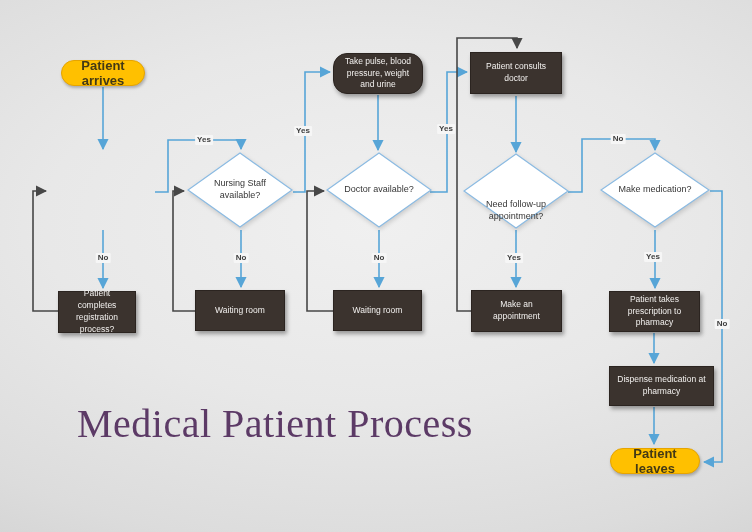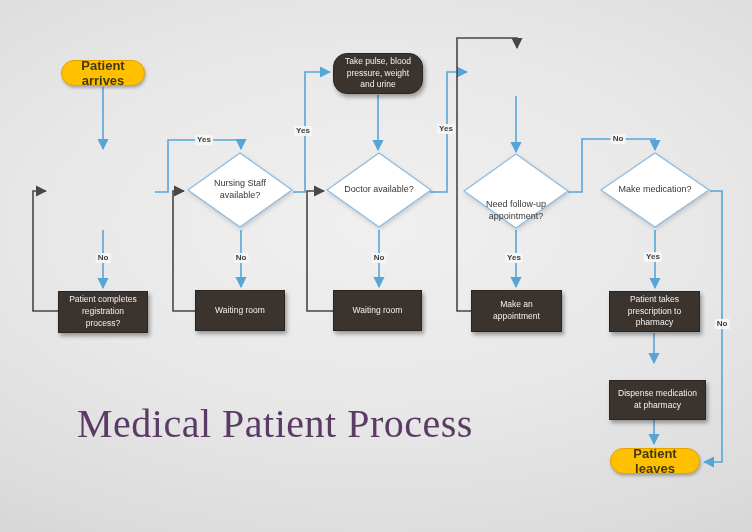--- a/index.html
+++ b/index.html
@@ -117,39 +117,42 @@
       </svg>
     <div class="dlabel" style="max-width:62px;margin-top:39px;">Need follow-up appointment?</div>
   </div>
   <div class="node diamond" style="left:600px;top:152px;width:110px;height:76px;">
     <svg viewBox="0 0 110 76" preserveAspectRatio="none">
       <polygon points="55,1 109,38 55,75 1,38"></polygon>
       </svg>
     <div class="dlabel">Make medication?</div>
   </div>
 
-  <div class="node process" style="left:58px;top:291px;width:90px;height:42px;">
+  <div class="node process" style="left:58px;top:291px;width:78px;height:42px;">
     <span>Patient completes registration process?</span>
   </div>
   <div class="node process" style="left:195px;top:290px;width:90px;height:41px;">
     <span>Waiting room</span>
   </div>
   <div class="node process" style="left:333px;top:53px;width:90px;height:41px;border-radius:14px;">
     <span>Take pulse, blood pressure, weight and urine</span>
   </div>
   <div class="node process" style="left:333px;top:290px;width:89px;height:41px;">
     <span>Waiting room</span>
   </div>
+  <div class="node process" style="left:470px;top:52px;width:92px;height:42px;">
+    <span>Patient consults doctor</span>
+  </div>
   <div class="node process" style="left:471px;top:290px;width:91px;height:42px;">
     <span>Make an appointment</span>
   </div>
   <div class="node process" style="left:609px;top:291px;width:91px;height:41px;">
     <span>Patient takes prescription to pharmacy</span>
   </div>
-  <div class="node process" style="left:609px;top:380px;width:97px;height:40px;">
+  <div class="node process" style="left:609px;top:366px;width:105px;height:40px;">
     <span>Dispense medication at pharmacy</span>
   </div>
 
   <span class="elabel" style="left:204px;top:140px;">Yes</span>
   <span class="elabel" style="left:103px;top:258px;">No</span>
   <span class="elabel" style="left:303px;top:131px;">Yes</span>
   <span class="elabel" style="left:241px;top:258px;">No</span>
   <span class="elabel" style="left:446px;top:129px;">Yes</span>
   <span class="elabel" style="left:379px;top:258px;">No</span>
   <span class="elabel" style="left:514px;top:258px;">Yes</span>

